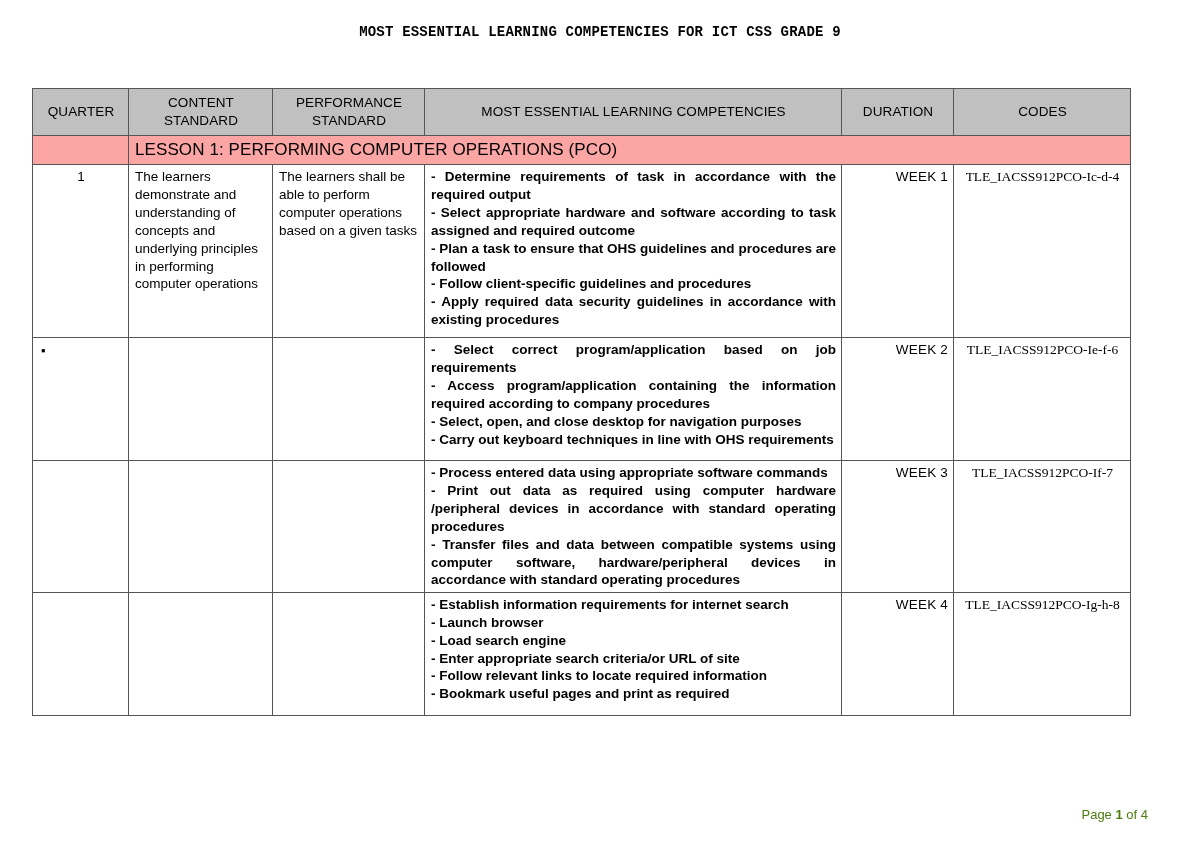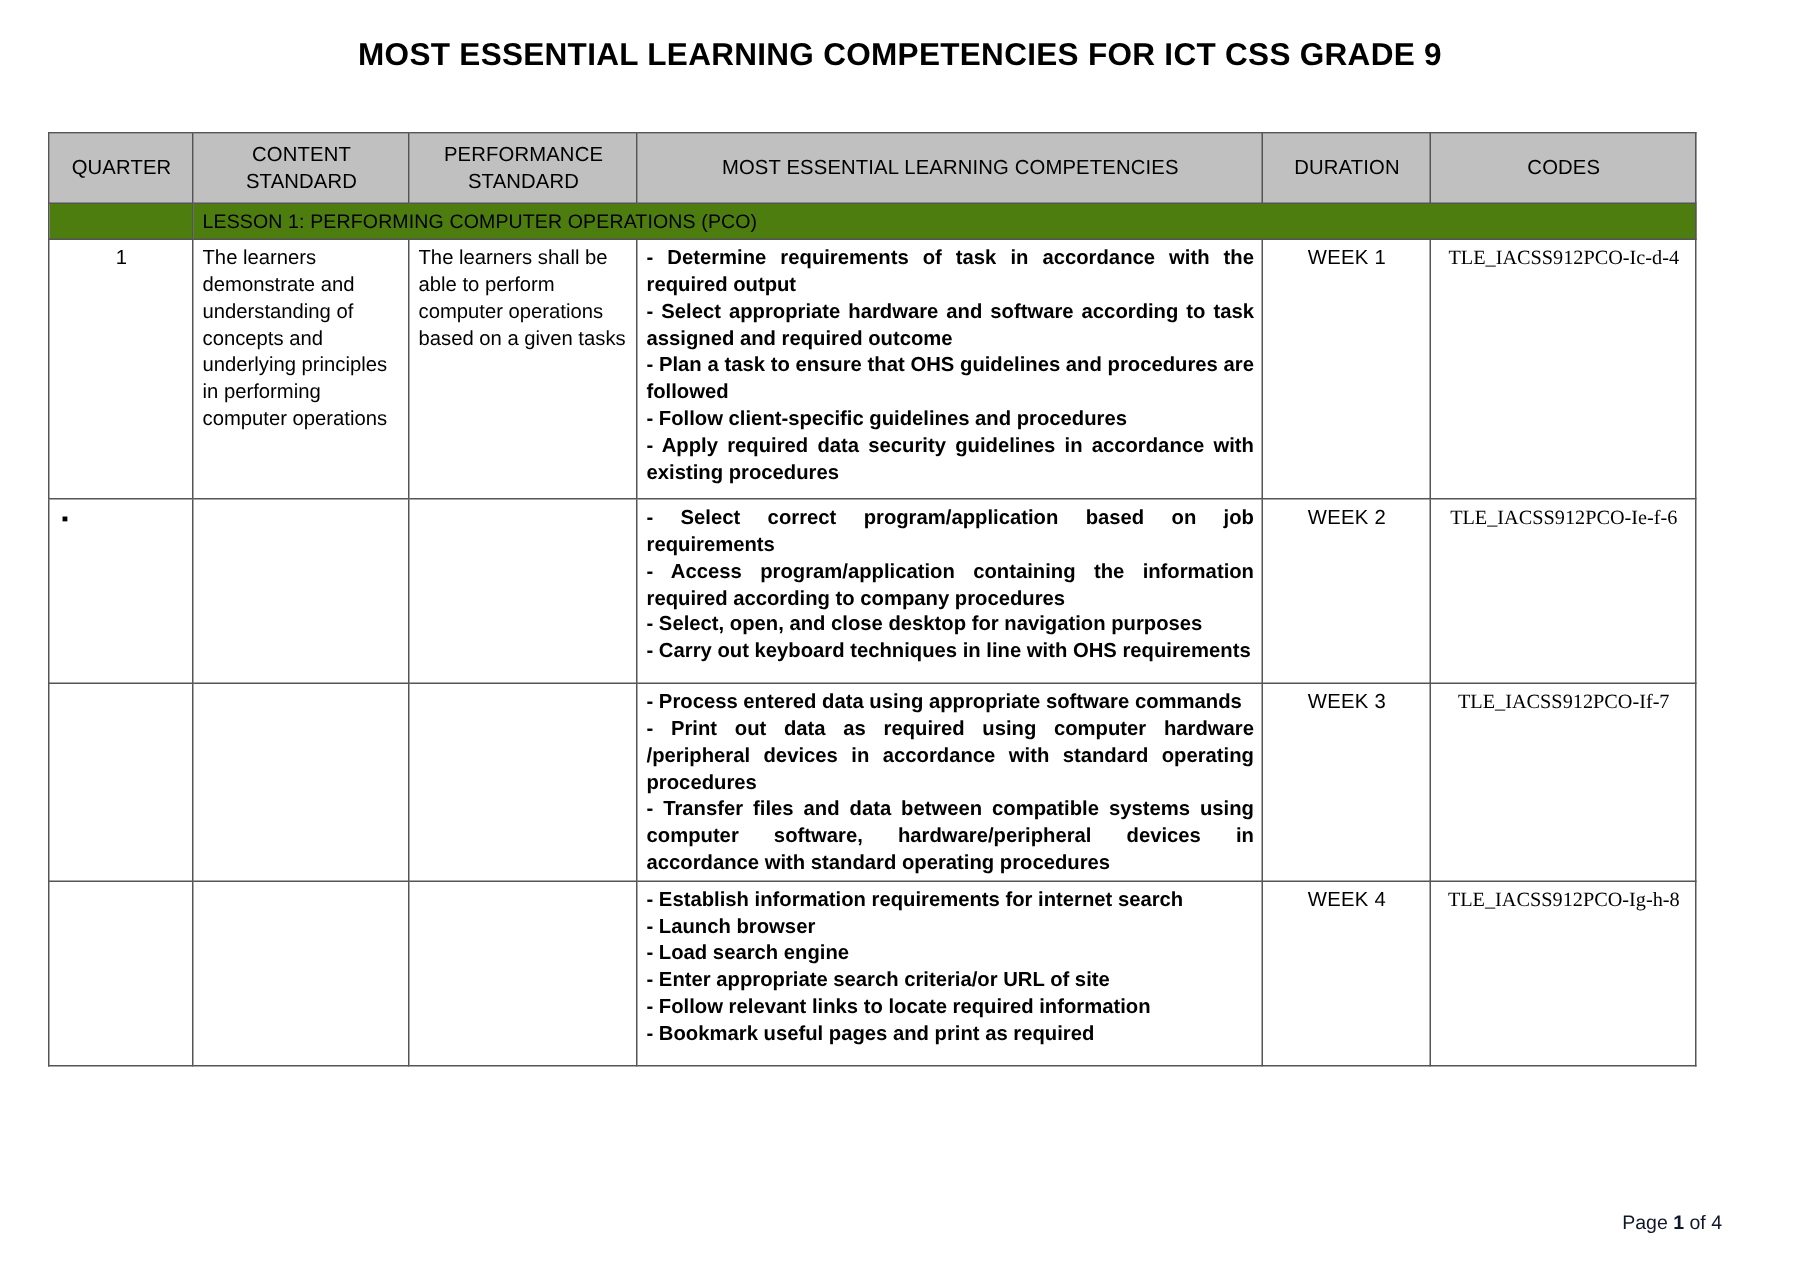--- a/index.html
+++ b/index.html
@@ -17,23 +17,23 @@
     overflow: hidden;
   }
   .page {
     width: 1200px;
     height: 849px;
     position: relative;
     box-sizing: border-box;
   }
   .doc-title {
     text-align: center;
-    font-family: Liberation Sans, sans-serif;
-    font-weight: bold;
-    font-size: 21px;
+    font-family: Liberation Mono, monospace;
+    font-weight: bold;
+    font-size: 14px;
     letter-spacing: 0.2px;
     margin: 0;
     padding-top: 24px;
     line-height: 1.2;
   }
   .table-wrap {
     position: absolute;
     left: 32px;
     top: 88px;
     width: 1098px;
@@ -55,22 +55,22 @@
   thead td.hdr {
     background: #c0c0c0;
     text-align: center;
     vertical-align: middle;
     font-size: 13.5px;
     line-height: 1.32;
     height: 40px;
     letter-spacing: 0.1px;
   }
   tr.lesson td {
-    background: #4d7c0f;
-    font-size: 13px;
+    background: #fca5a5;
+    font-size: 17px;
     padding-top: 3px;
     padding-bottom: 3px;
     letter-spacing: 0.1px;
   }
   tr.lesson td.lesson-q {
     padding: 0;
   }
   
   col.c-quarter   { width: 96px; }
   col.c-content   { width: 144px; }
@@ -104,21 +104,21 @@
     padding-right: 8px;
   }
   td.melc-cell .line {
     margin: 0;
     padding: 0;
     text-align: justify;
     text-align-last: left;
     font-weight: bold;
   }
   td.duration-cell {
-    text-align: center;
+    text-align: right;
     font-weight: bold;
     font-size: 13.5px;
     padding-top: 5px;
     letter-spacing: 0.2px;
   }
   td.codes-cell {
     font-family: "Liberation Serif", serif;
     font-size: 15px;
     line-height: 1.28;
     padding-top: 4px;
@@ -131,21 +131,21 @@
   tr.r2 td { height: 115px; }
   tr.r3 td { height: 122px; }
   tr.r4 td { height: 116px; }
 
   .footer {
     position: absolute;
     right: 52px;
     bottom: 27px;
     font-family: "Liberation Sans", sans-serif;
     font-size: 13px;
-    color: #0f172a;
+    color: #4d7c0f;
   }
   .footer b { font-weight: bold; }
 </style>
 </head>
 <body>
 
 <div class="page">
 
   <h1 class="doc-title">MOST ESSENTIAL LEARNING COMPETENCIES FOR ICT CSS GRADE 9</h1>
 

